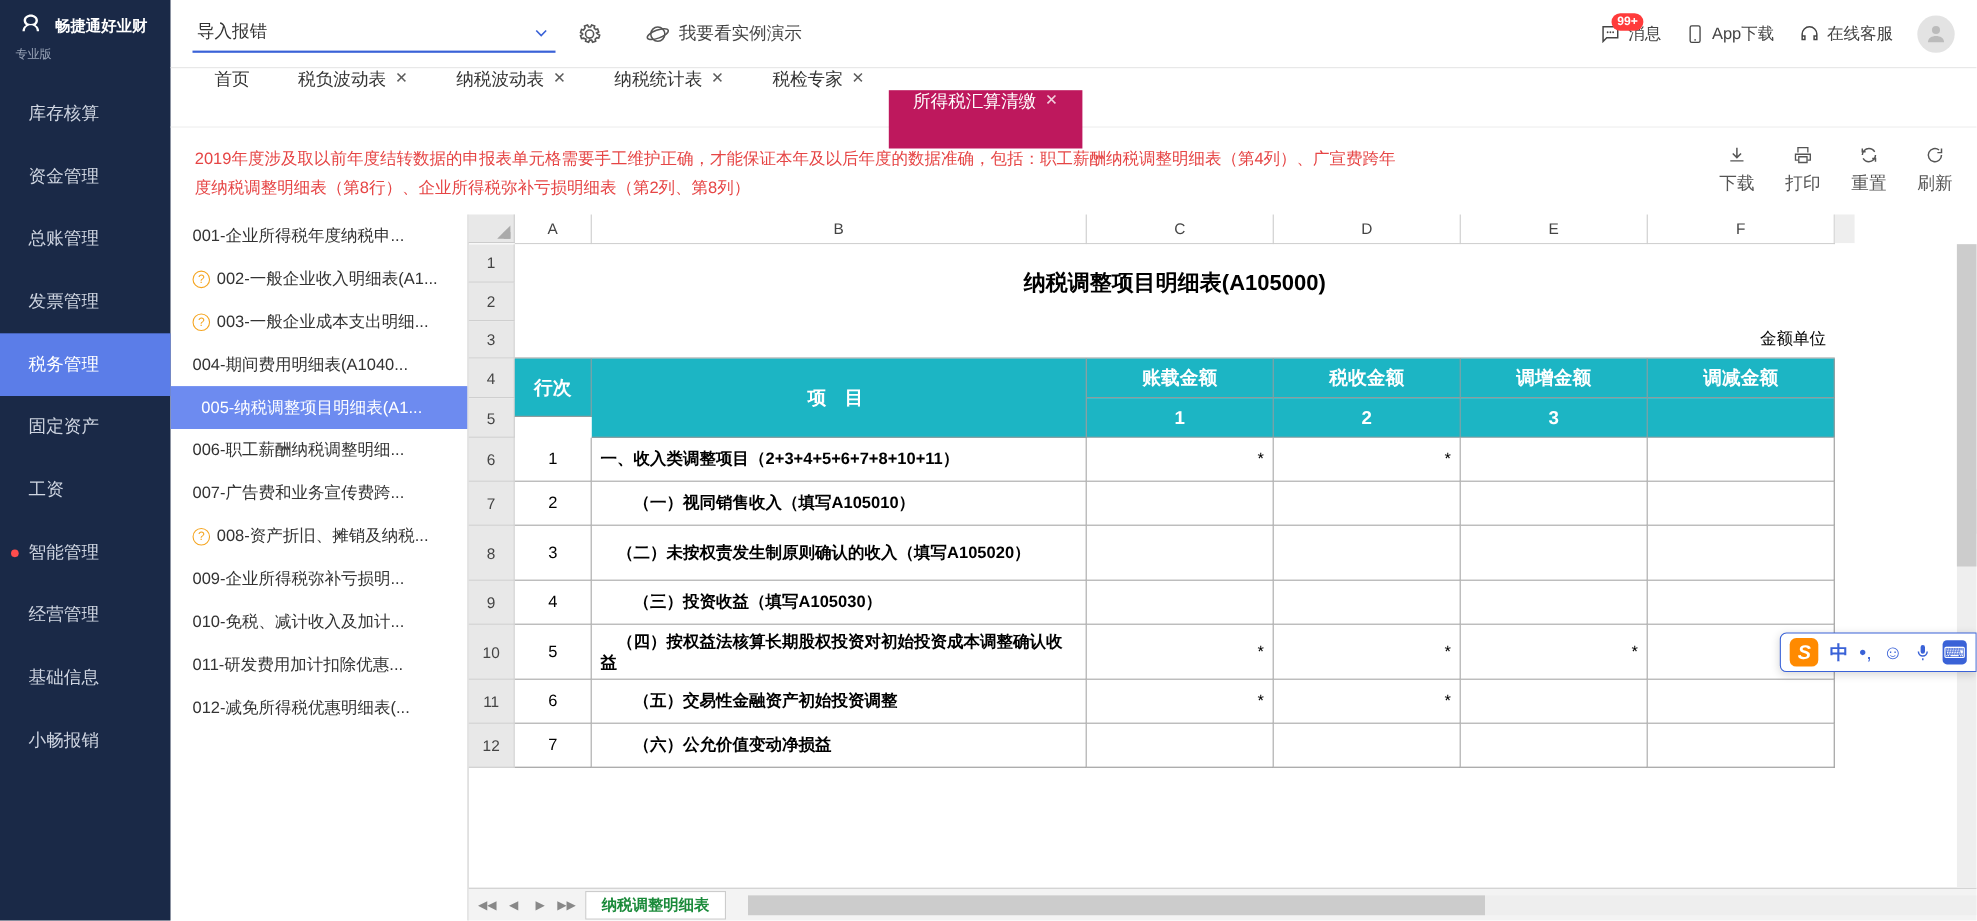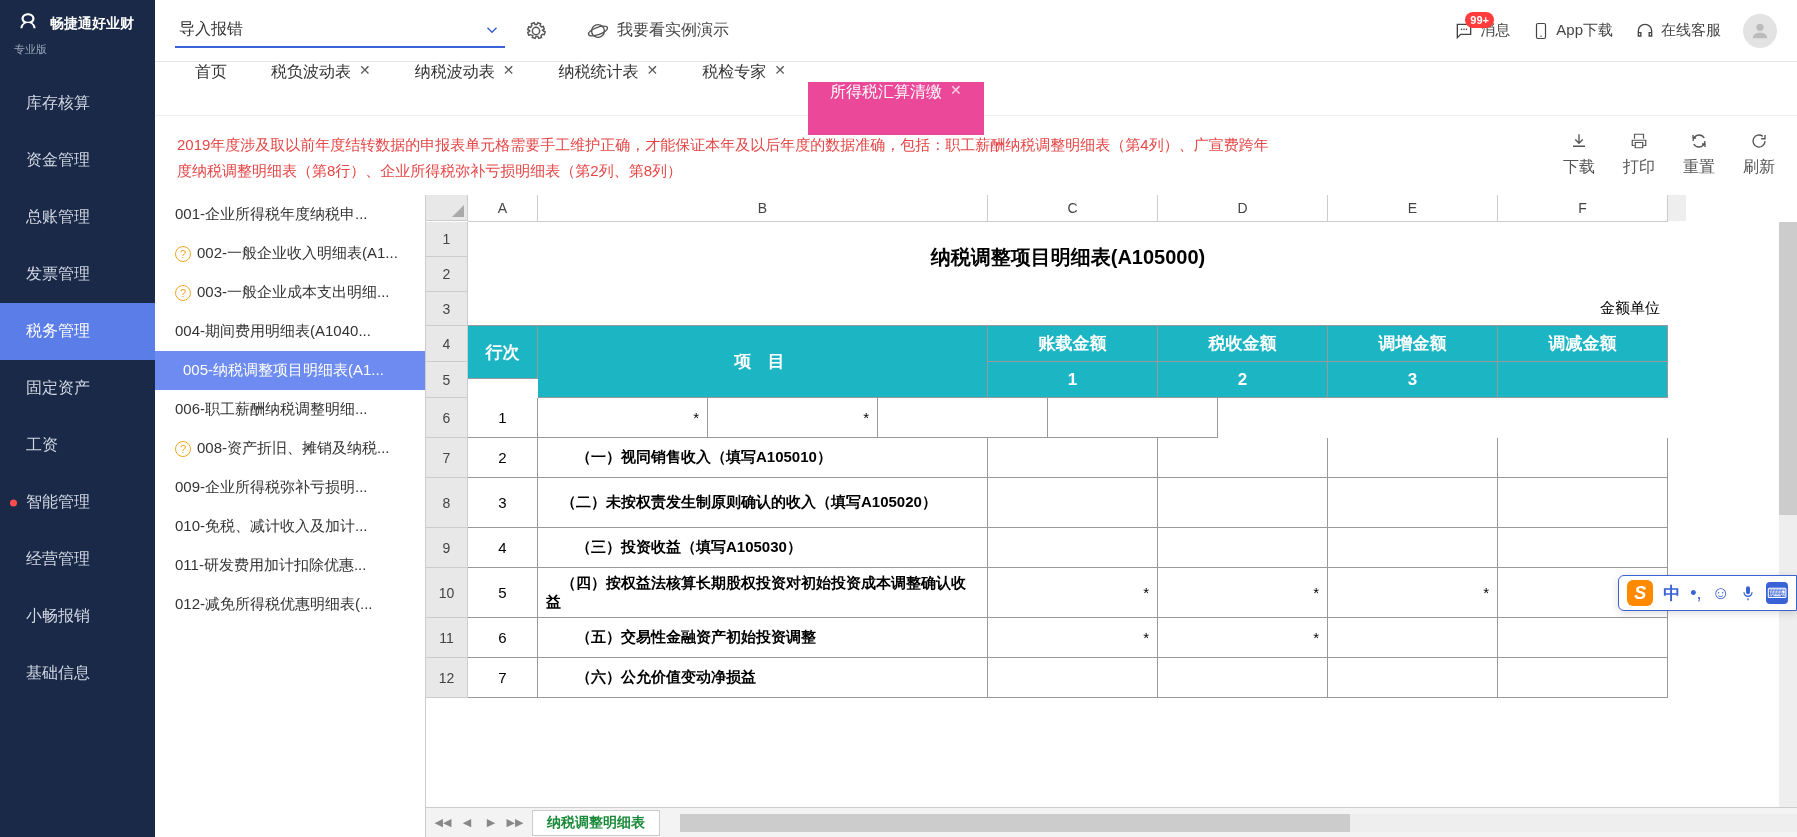--- a/index.html
+++ b/index.html
@@ -27,21 +27,21 @@
 .gear-btn { color: #555; cursor: pointer; padding: 0 6px; }
 .demo-link { display: flex; align-items: center; gap: 8px; color: #444; font-size: 16px; margin-left: 20px; cursor: pointer; }
 .top-right { margin-left: auto; display: flex; align-items: center; gap: 22px; }
 .tr-item { display: flex; align-items: center; gap: 6px; color: #444; font-size: 15px; cursor: pointer; position: relative; }
 .badge { position: absolute; top: -9px; left: 11px; background: #ff3b3b; color: #fff; font-size: 11px; border-radius: 10px; padding: 0 5px; line-height: 16px; font-weight: bold; }
 .avatar { width: 34px; height: 34px; background: #e3e3e3; border-radius: 50%; display: flex; align-items: center; justify-content: center; color: #999; }
 
 
 .tabs { display: flex; align-items: center; height: 54px; border-bottom: 1px solid #eee; padding-left: 18px; }
 .tab { padding: 0 22px; height: 100%; display: flex; gap: 8px; font-size: 16px; color: #333; cursor: pointer; }
-.tab.active { background: #ec4899; color: #fff; margin-top: 40px; }
+.tab.active { background: #be185d; color: #fff; margin-top: 40px; }
 .tab-close { font-size: 14px; opacity: 0.8; cursor: pointer; }
 
 
 .notice-row { display: flex; align-items: flex-start; padding: 16px 22px 12px 22px; gap: 20px; }
 .notice-text { color: #e64545; font-size: 15px; line-height: 1.7; max-width: 1100px; }
 .actions { margin-left: auto; display: flex; gap: 28px; align-items: center; white-space: nowrap; }
 .action-btn { display: flex; align-items: center; gap: 7px; color: #555; font-size: 16px; cursor: pointer; flex-direction: column; }
 
 
 .content-row { flex: 1; display: flex; min-height: 0; position: relative; }
@@ -109,22 +109,22 @@
     <div id="nav-items">
         <div class="nav-item"><span>库存核算</span></div>
         <div class="nav-item"><span>资金管理</span></div>
         <div class="nav-item"><span>总账管理</span></div>
         <div class="nav-item"><span>发票管理</span></div>
         <div class="nav-item active"><span>税务管理</span></div>
         <div class="nav-item"><span>固定资产</span></div>
         <div class="nav-item"><span>工资</span></div>
         <div class="nav-item"><span class="dot"></span><span>智能管理</span></div>
         <div class="nav-item"><span>经营管理</span></div>
+        <div class="nav-item"><span>基础信息</span></div>
         <div class="nav-item"><span>小畅报销</span></div>
-        <div class="nav-item"><span>基础信息</span></div>
       </div>
   </div>
 
   <div class="main">
 
     <div class="topbar">
       <div class="search-area">
         <span class="search-text">导入报错</span>
         <span class="chevron">
           <svg width="18" height="18" viewBox="0 0 24 24">
@@ -265,20 +265,23 @@
           <div class="sheet-item">
             <span style="overflow: hidden; text-overflow: ellipsis;">004-期间费用明细表(A1040...</span>
           </div>
           <div class="sheet-item active">
             <span style="overflow: hidden; text-overflow: ellipsis;">005-纳税调整项目明细表(A1...</span>
           </div>
           <div class="sheet-item">
             <span style="overflow: hidden; text-overflow: ellipsis;">006-职工薪酬纳税调整明细...</span>
           </div>
           <div class="sheet-item">
+            <span style="overflow: hidden; text-overflow: ellipsis;">007-广告费和业务宣传费跨...</span>
+          </div>
+          <div class="sheet-item">
             <span class="help-icon">?</span>
             <span style="overflow: hidden; text-overflow: ellipsis;">008-资产折旧、摊销及纳税...</span>
           </div>
           <div class="sheet-item">
             <span style="overflow: hidden; text-overflow: ellipsis;">009-企业所得税弥补亏损明...</span>
           </div>
           <div class="sheet-item">
             <span style="overflow: hidden; text-overflow: ellipsis;">010-免税、减计收入及加计...</span>
           </div>
           <div class="sheet-item">
@@ -336,20 +339,21 @@
               <div class="cell th-cell cC">1</div>
               <div class="cell th-cell cD">2</div>
               <div class="cell th-cell cE">3</div>
               <div class="cell th-cell cF"></div>
             </div>
 
             <div id="data-rows">
                 <div class="grid-row" style="height: 40px;">
                   <div class="row-h" style="height: 40px;">6</div>
                   <div class="cell rownum-cell cA">1</div>
+                  <div class="cell proj-cell cB">一、收入类调整项目（2+3+4+5+6+7+8+10+11）</div>
                   <div class="cell val-cell cC">*</div>
                   <div class="cell val-cell cD">*</div>
                   <div class="cell val-cell cE"></div>
                   <div class="cell val-cell cF"></div>
                 </div>
                 <div class="grid-row" style="height: 40px;">
                   <div class="row-h" style="height: 40px;">7</div>
                   <div class="cell rownum-cell cA">2</div>
                   <div class="cell proj-cell cB">　　（一）视同销售收入（填写A105010）</div>
                   <div class="cell val-cell cC"></div>

